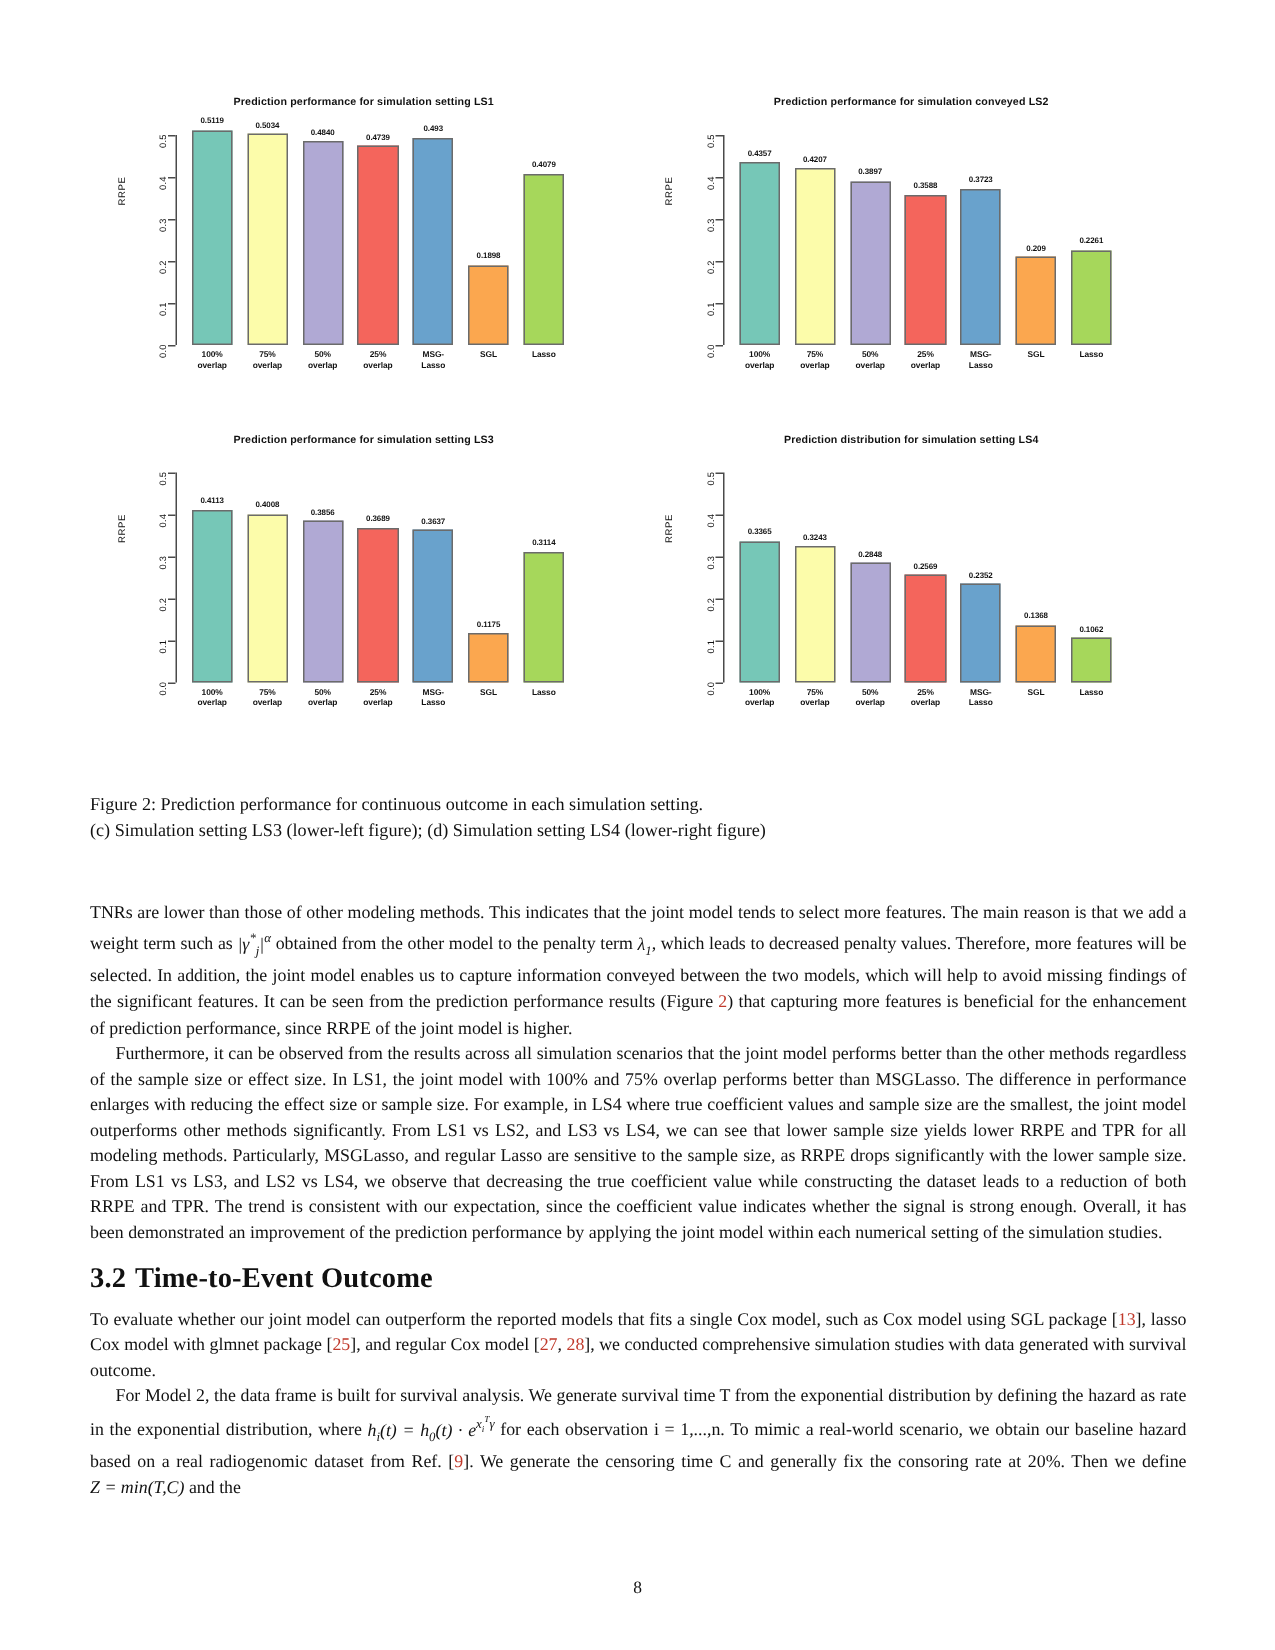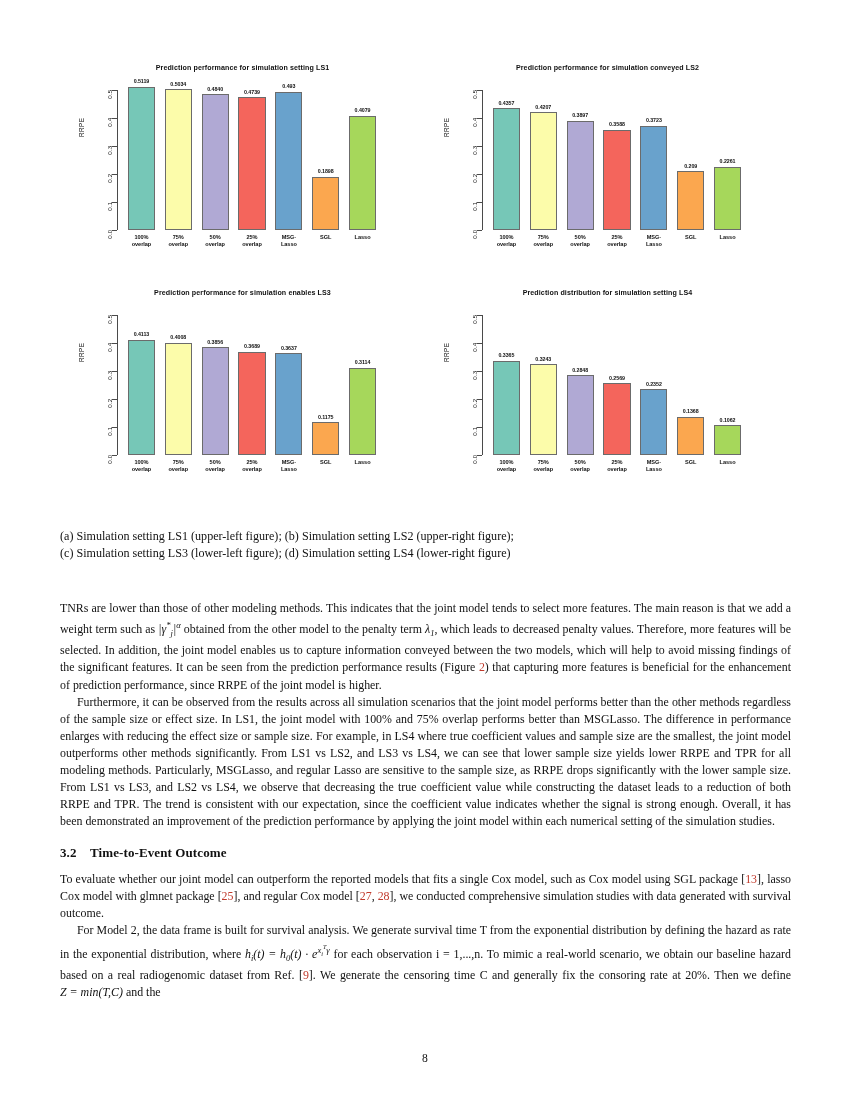--- a/index.html
+++ b/index.html
@@ -107,21 +107,21 @@
   
   .body{
     position:absolute;left:60px;top:600px;width:731px;
     font-size:11.9px;line-height:17.05px;
     text-align:justify;
     color:#111;
   }
   .body p{margin:0 0 0 0;}
   .body p.indent{text-indent:17px;}
   .sec-head{
-    font-size:13px;font-weight:bold;
+    font-size:19px;font-weight:bold;
     margin:14px 0 10px 0;
     letter-spacing:.1px;
   }
   .sec-head .num{display:inline-block;width:30px;}
   .ref{color:#c0392b;}
   .mathit{font-family:"Liberation Serif",serif;font-style:italic;}
   .sup{font-size:.72em;vertical-align:super;}
   .sub{font-size:.72em;vertical-align:sub;}
   .pagenum{
     position:absolute;left:0;top:1052px;width:850px;
@@ -229,21 +229,21 @@
               <div class="bar-val" style="left: 183.077px; width: 39.2743px; bottom: 61.02px;">0.209</div>
               <div class="xlab" style="left: 182.077px; width: 41.2743px; top: 144px;">SGL</div>
               <div class="bar" style="left: 225.934px; width: 27.2743px; height: 63.308px; background: rgb(166, 215, 91);"></div>
               <div class="bar-val" style="left: 219.934px; width: 39.2743px; bottom: 65.808px;">0.2261</div>
               <div class="xlab" style="left: 218.934px; width: 41.2743px; top: 144px;">Lasso</div>
             </div>
         </div>
       </div>
 
       <div class="chart">
-        <div class="chart-title">Prediction performance for simulation enables LS3</div>
+        <div class="chart-title">Prediction performance for simulation setting LS3</div>
         <div class="ylabel">RRPE</div>
         <div class="yaxis">
             <div class="ytick" style="top: 140px;"></div>
             <div class="ytick-lab" style="top: 136px;">0.0</div>
             <div class="ytick" style="top: 112px;"></div>
             <div class="ytick-lab" style="top: 108px;">0.1</div>
             <div class="ytick" style="top: 84px;"></div>
             <div class="ytick-lab" style="top: 80px;">0.2</div>
             <div class="ytick" style="top: 56px;"></div>
             <div class="ytick-lab" style="top: 52px;">0.3</div>
@@ -330,21 +330,21 @@
               <div class="bar-val" style="left: 219.934px; width: 39.2743px; bottom: 32.236px;">0.1062</div>
               <div class="xlab" style="left: 218.934px; width: 41.2743px; top: 144px;">Lasso</div>
             </div>
         </div>
       </div>
 
     </div>
   </div>
 
   <div class="caption">
-    <div>(a) Simulation setting LS1 (upper-left figure); (b) Simulation setting LS2 (upper-right figure);</div>
+    <div>Figure 2: Prediction performance for continuous outcome in each simulation setting.</div>
     <div>(c) Simulation setting LS3 (lower-left figure); (d) Simulation setting LS4 (lower-right figure)</div>
   </div>
 
   <div class="body">
 
     <p><span>TNRs are lower than those of other modeling methods. This indicates that the joint model tends to select more features. The main reason is that we add a weight term such as </span><span class="mathit nowrap">|γ<span class="sup">*</span><span class="sub">j</span>|<span class="sup">α</span></span><span> obtained from the other model to the penalty term </span><span class="mathit nowrap">λ<span class="sub">1</span></span><span>, which leads to decreased penalty values. Therefore, more features will be selected. In addition, the joint model enables us to capture information conveyed between the two models, which will help to avoid missing findings of the significant features. It can be seen from the prediction performance results (Figure </span><span class="ref">2</span><span>) that capturing more features is beneficial for the enhancement of prediction performance, since RRPE of the joint model is higher.</span></p>
 
     <p class="indent">Furthermore, it can be observed from the results across all simulation scenarios that the joint model performs better than the other methods regardless of the sample size or effect size. In LS1, the joint model with 100% and 75% overlap performs better than MSGLasso. The difference in performance enlarges with reducing the effect size or sample size. For example, in LS4 where true coefficient values and sample size are the smallest, the joint model outperforms other methods significantly. From LS1 vs LS2, and LS3 vs LS4, we can see that lower sample size yields lower RRPE and TPR for all modeling methods. Particularly, MSGLasso, and regular Lasso are sensitive to the sample size, as RRPE drops significantly with the lower sample size. From LS1 vs LS3, and LS2 vs LS4, we observe that decreasing the true coefficient value while constructing the dataset leads to a reduction of both RRPE and TPR. The trend is consistent with our expectation, since the coefficient value indicates whether the signal is strong enough. Overall, it has been demonstrated an improvement of the prediction performance by applying the joint model within each numerical setting of the simulation studies.</p>
 
     <div class="sec-head">

